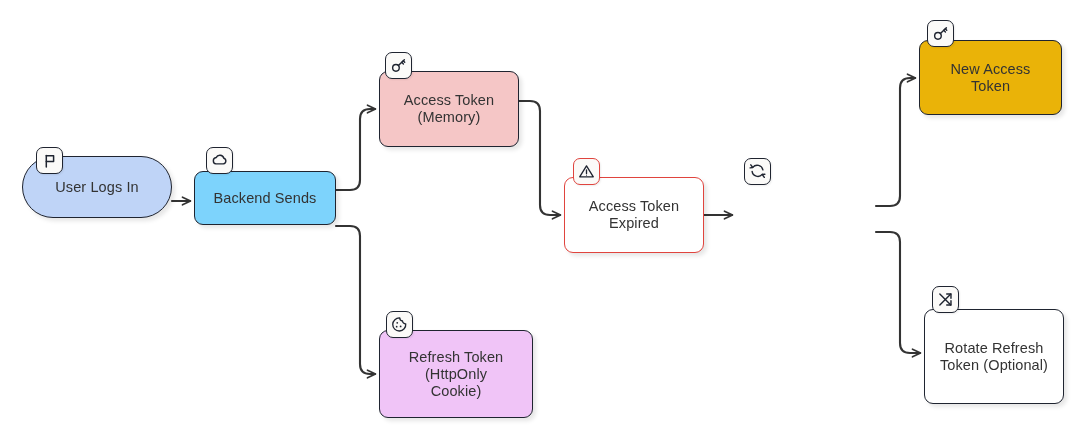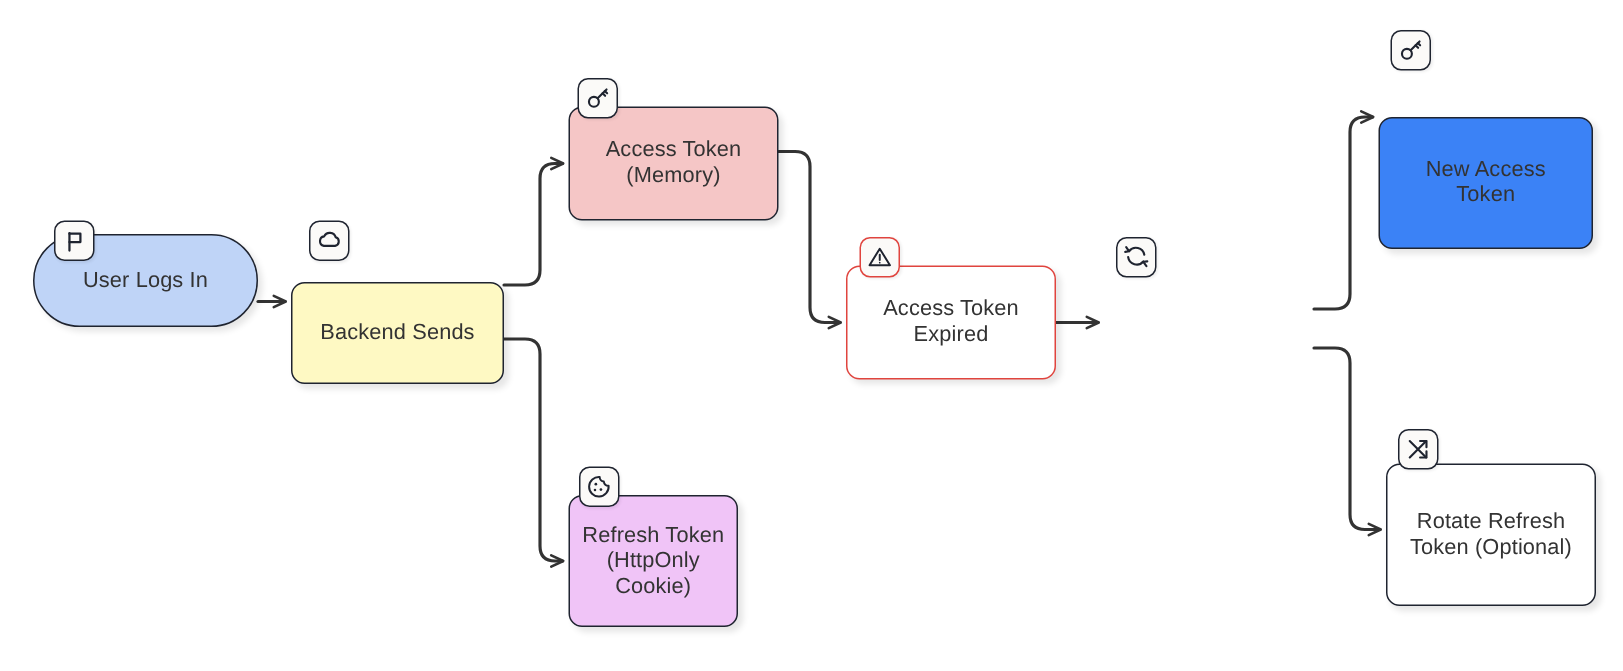--- a/index.html
+++ b/index.html
@@ -93,21 +93,21 @@
   <div class="node stadium" style="left:22px; top:156px; width:150px; height:62px; background:#bfd4f7;">
     <span class="label">User Logs In</span>
   </div>
   <div class="badge" style="left:36px; top:147px;">
     <svg width="16" height="16" viewBox="0 0 16 16" fill="none" stroke="#1f2430" stroke-width="1.5" stroke-linecap="round" stroke-linejoin="round">
       <path d="M4.3 14 L4.3 2.4"></path>
       <path d="M4.3 2.8 L11.6 2.8 L11.6 8.4 L4.3 8.4"></path>
     </svg>
   </div>
 
-  <div class="node" style="left:194px; top:188px; width:142px; height:68px; background:#fef9c3;">
+  <div class="node" style="left:194px; top:171px; width:142px; height:54px; background:#7dd3fc;">
     <span class="label">Backend Sends</span>
   </div>
   <div class="badge" style="left:206px; top:147px;">
     <svg width="17" height="17" viewBox="0 0 18 18" fill="none" stroke="#1f2430" stroke-width="1.5" stroke-linecap="round" stroke-linejoin="round">
       <path d="M5.2 12.6 A3.4 3.4 0 0 1 5.4 5.9 A4.4 4.4 0 0 1 13.6 6.6 A3.1 3.1 0 0 1 13.1 12.6 Z"></path>
     </svg>
   </div>
 
   <div class="node" style="left:379px; top:71px; width:140px; height:76px; background:#f5c6c6;">
     <span class="label">Access Token
@@ -115,21 +115,21 @@
   </div>
   <div class="badge" style="left:385px; top:52px;">
     <svg width="17" height="17" viewBox="0 0 18 18" fill="none" stroke="#1f2430" stroke-width="1.5" stroke-linecap="round" stroke-linejoin="round">
       <circle cx="6.3" cy="11.5" r="3.5"></circle>
       <path d="M8.9 9.0 L15.2 2.8"></path>
       <path d="M12.4 5.5 L14.2 7.3"></path>
       <path d="M14.0 3.9 L15.6 5.5"></path>
     </svg>
   </div>
 
-  <div class="node" style="left:379px; top:330px; width:113px; height:88px; background:#f0c4f7;">
+  <div class="node" style="left:379px; top:330px; width:154px; height:88px; background:#f0c4f7;">
     <span class="label">Refresh Token
 (HttpOnly
 Cookie)</span>
   </div>
   <div class="badge" style="left:386px; top:311px;">
     <svg width="17" height="17" viewBox="0 0 18 18" fill="none" stroke="#1f2430" stroke-width="1.4" stroke-linecap="round" stroke-linejoin="round">
       <path d="M15.6 8.3 A6.9 6.9 0 1 1 9.3 2.1 A3.2 3.2 0 0 0 12.2 5.3 A3.2 3.2 0 0 0 15.6 8.3 Z"></path>
       <circle cx="6.6" cy="7.2" r="0.95" fill="#1f2430" stroke="none"></circle>
       <circle cx="6.0" cy="11.3" r="0.9" fill="#1f2430" stroke="none"></circle>
       <circle cx="10.2" cy="11.0" r="0.95" fill="#1f2430" stroke="none"></circle>
@@ -150,21 +150,21 @@
 
   <div class="badge" style="left:744px; top:158px;">
     <svg width="17" height="17" viewBox="0 0 18 18" fill="none" stroke="#1f2430" stroke-width="1.5" stroke-linecap="round" stroke-linejoin="round">
       <path d="M14.7 7.2 A6.1 6.1 0 0 0 4.0 4.6"></path>
       <path d="M3.3 8.9 A6.1 6.1 0 0 0 14.0 12.0"></path>
       <path d="M1.9 1.9 L4.0 4.8 L1.2 5.2"></path>
       <path d="M16.2 15.2 L14.0 12.2 L16.8 11.9"></path>
     </svg>
   </div>
 
-  <div class="node" style="left:919px; top:40px; width:143px; height:88px; background:#3b82f6;margin-top:38px;">
+  <div class="node" style="left:919px; top:40px; width:143px; height:75px; background:#eab308;">
     <span class="label">New Access
 Token</span>
   </div>
   <div class="badge" style="left:927px; top:20px;">
     <svg width="17" height="17" viewBox="0 0 18 18" fill="none" stroke="#1f2430" stroke-width="1.5" stroke-linecap="round" stroke-linejoin="round">
       <circle cx="6.3" cy="11.5" r="3.5"></circle>
       <path d="M8.9 9.0 L15.2 2.8"></path>
       <path d="M12.4 5.5 L14.2 7.3"></path>
       <path d="M14.0 3.9 L15.6 5.5"></path>
     </svg>

